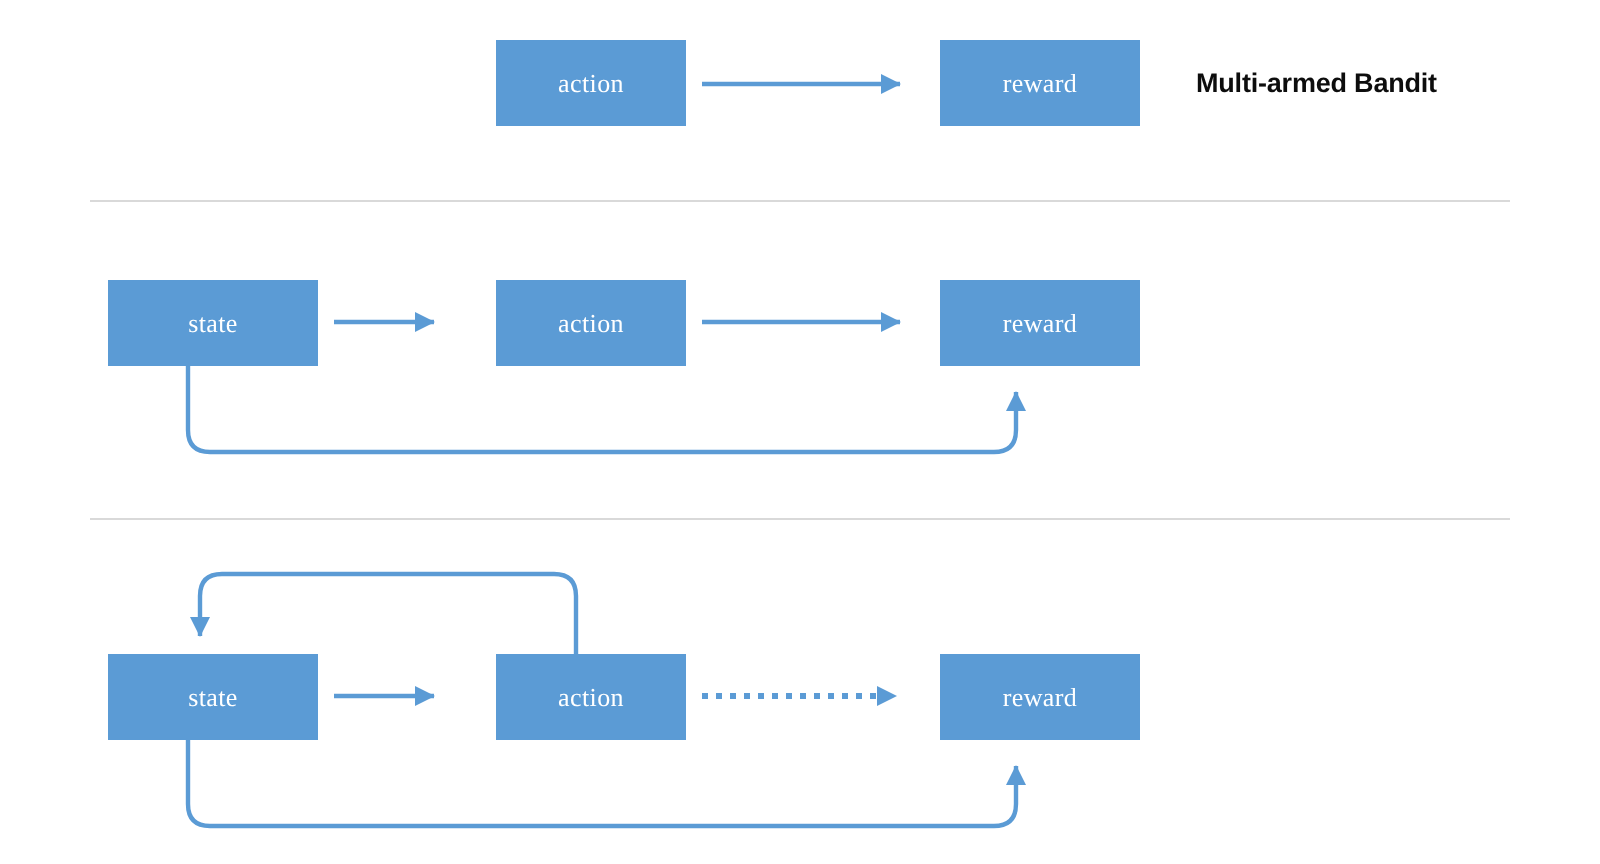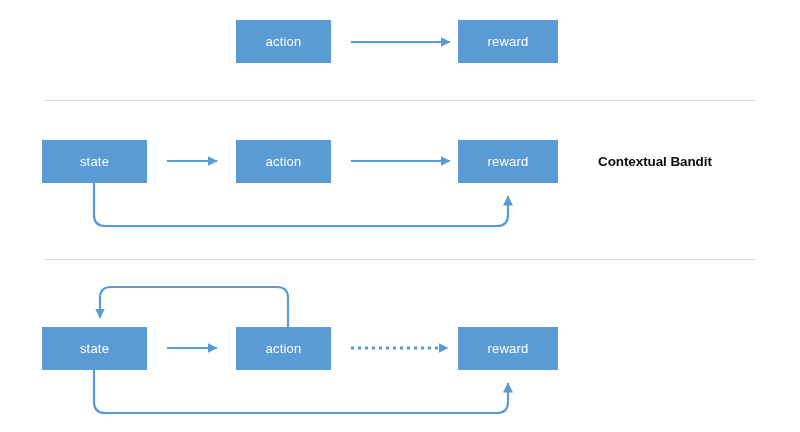--- a/index.html
+++ b/index.html
@@ -24,26 +24,27 @@
     position: absolute;
     left: 0; top: 0;
     width: 800px;
     height: 432px;
   }
   .node {
     position: absolute;
     background: #5B9BD5;
     color: #ffffff;
     font-size: 13px;
-    font-family: Liberation Sans, sans-serif;
+    font-family: Liberation Serif, serif;
     display: flex;
     align-items: center;
     justify-content: center;
     letter-spacing: 0.2px;
     box-sizing: border-box;
+    margin-left: 12px;
   }
   .row-label {
     position: absolute;
     color: #0d0d0d;
     font-size: 13.5px;
     font-weight: bold;
     font-family: "Liberation Sans", sans-serif;
     white-space: nowrap;
     letter-spacing: -0.1px;
   }
@@ -86,32 +87,32 @@
 
     <path d="M94,370 L94,402 Q94,413 105,413 L497,413 Q508,413 508,402 L508,383" fill="none" stroke="#5B9BD5" stroke-width="2.2" marker-end="url(#arrowEndTri)"></path>
   </svg>
 
   <div class="node" style="left:236px; top:20px; width:95px; height:43px;">
     <span>action</span>
   </div>
   <div class="node" style="left:458px; top:20px; width:100px; height:43px;">
     <span>reward</span>
   </div>
+  <div class="row-label" style="left:598px; top:34px;">
+    <span>Multi-armed Bandit</span>
+  </div>
 
   <div class="node" style="left:42px; top:140px; width:105px; height:43px;">
     <span>state</span>
   </div>
   <div class="node" style="left:236px; top:140px; width:95px; height:43px;">
     <span>action</span>
   </div>
   <div class="node" style="left:458px; top:140px; width:100px; height:43px;">
     <span>reward</span>
-  </div>
-  <div class="row-label" style="left:598px; top:154px;">
-    <span>Contextual Bandit</span>
   </div>
 
   <div class="node" style="left:42px; top:327px; width:105px; height:43px;">
     <span>state</span>
   </div>
   <div class="node" style="left:236px; top:327px; width:95px; height:43px;">
     <span>action</span>
   </div>
   <div class="node" style="left:458px; top:327px; width:100px; height:43px;">
     <span>reward</span>

